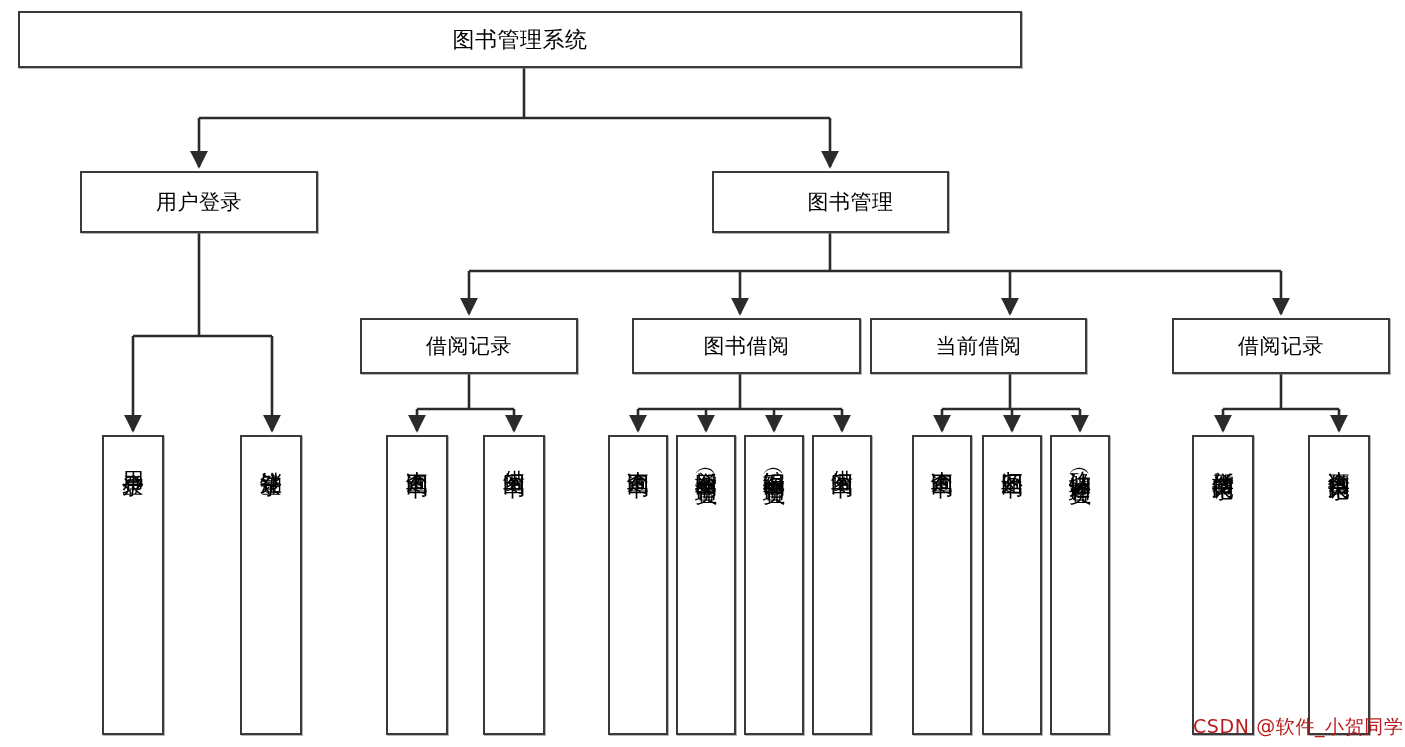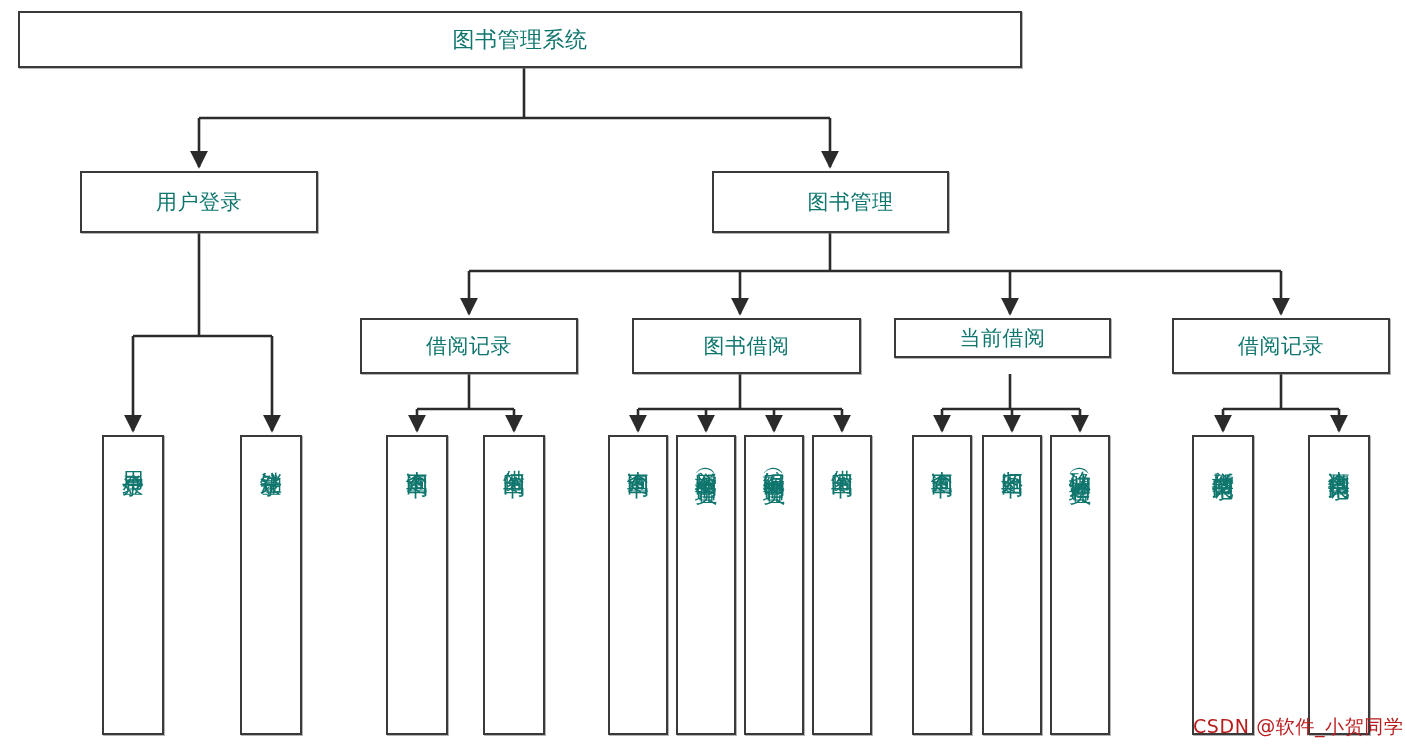--- a/index.html
+++ b/index.html
@@ -34,21 +34,21 @@
     background: #ffffff;
     display: flex;
     align-items: center;
     justify-content: center;
     box-shadow: 1px 1px 0 rgba(120,120,120,0.55);
   }
   .node .label {
     font-size: 21px;
     line-height: 1.16;
     letter-spacing: 0.5px;
-    color: #0f766e;
+    color: #000000;
     text-align: left;
     white-space: nowrap;
   }
   .node.vertical {
     align-items: flex-start;
     justify-content: center;
     padding-top: 16px;
   }
   .node.vertical .label {
     writing-mode: vertical-rl;
@@ -136,21 +136,21 @@
   <div class="node" style="left:712px; top:171px; width:237px; height:62px;padding-left:40px;">
     <span class="label">图书管理</span>
   </div>
 
   <div class="node" style="left:360px; top:318px; width:218px; height:56px;">
     <span class="label">借阅记录</span>
   </div>
   <div class="node" style="left:632px; top:318px; width:229px; height:56px;">
     <span class="label">图书借阅</span>
   </div>
-  <div class="node" style="left:894px; top:318px; width:217px; height:40px;">
+  <div class="node" style="left:870px; top:318px; width:217px; height:56px;">
     <span class="label">当前借阅</span>
   </div>
   <div class="node" style="left:1172px; top:318px; width:218px; height:56px;">
     <span class="label">借阅记录</span>
   </div>
 
   <div class="node vertical" style="left:102px; top:435px; width:62px; height:300px;">
     <span class="label">用户登录</span>
   </div>
   <div class="node vertical" style="left:240px; top:435px; width:62px; height:300px;">

